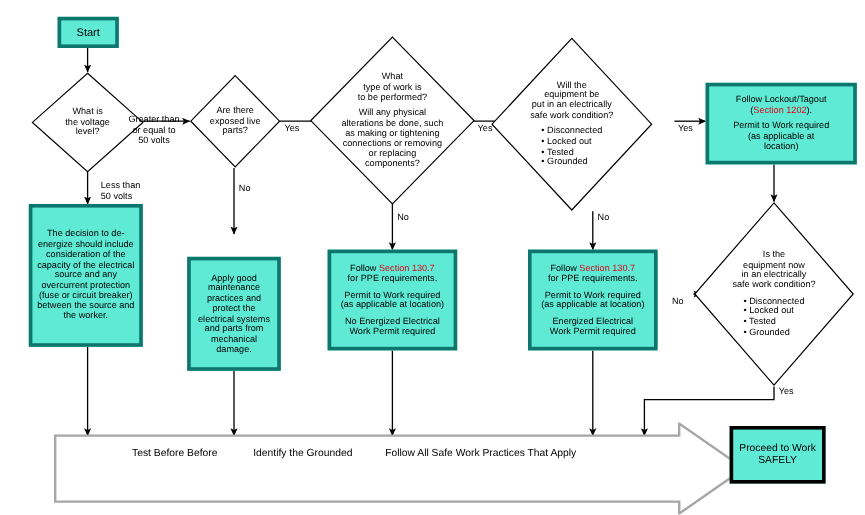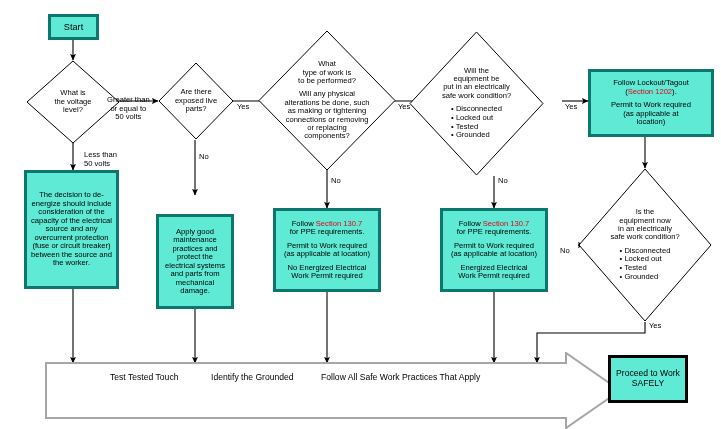--- a/index.html
+++ b/index.html
@@ -280,21 +280,21 @@
   </div>
 
   <div class="edge-label" style="left:560px; top:247px;">No</div>
 
   <div class="edge-label" style="left:649px; top:322px;">Yes</div>
 
   <svg style="position:absolute; left:45px; top:352px; width:580px; height:77px;" viewBox="0 0 580 77" preserveAspectRatio="none">
     <polygon points="1,11 521,11 521,1 575,38.5 521,76 521,66 1,66" fill="#ffffff" stroke="#a6a6a6" stroke-width="2"></polygon>
   </svg>
 
-  <div class="banner-label" style="left:110px; top:372px;">Test Tested Touch</div>
+  <div class="banner-label" style="left:110px; top:372px;">Test Before Before</div>
   <div class="banner-label" style="left:211px; top:372px;">Identify the Grounded</div>
   <div class="banner-label" style="left:321px; top:372px;">Follow All Safe Work Practices That Apply</div>
 
   <div class="node box t85" style="left:608px; top:355px; width:80px; height:48px; border-color:#000000;">
     <div class="inner">
       <div>Proceed to Work</div>
       <div>SAFELY</div>
     </div>
   </div>
 

